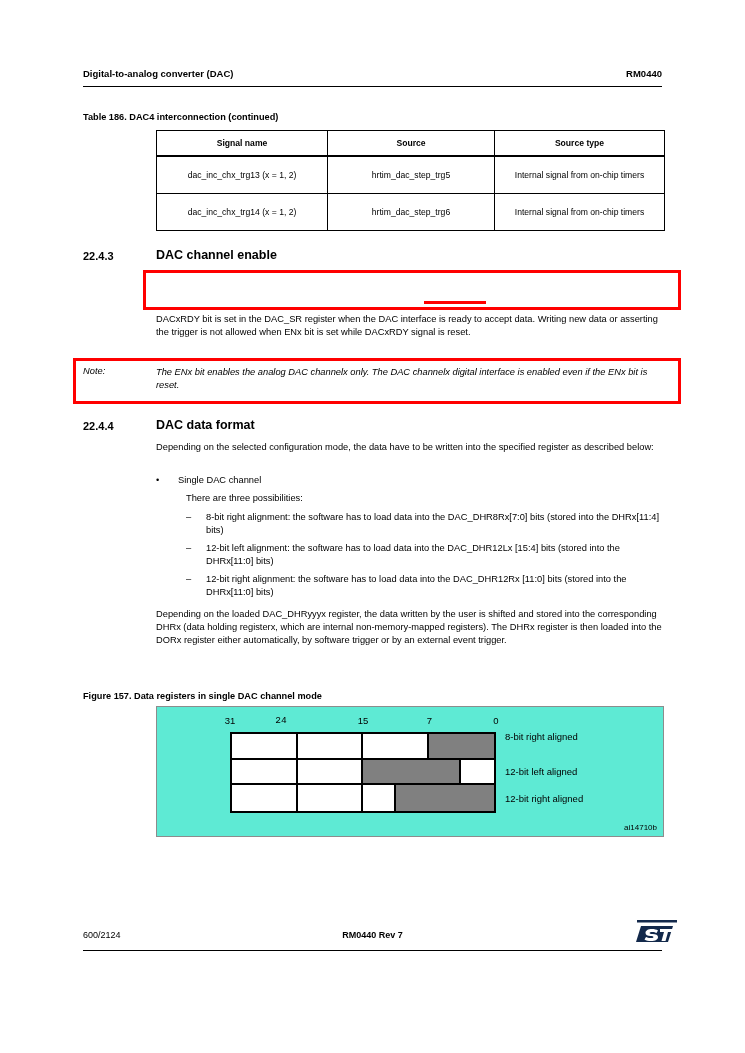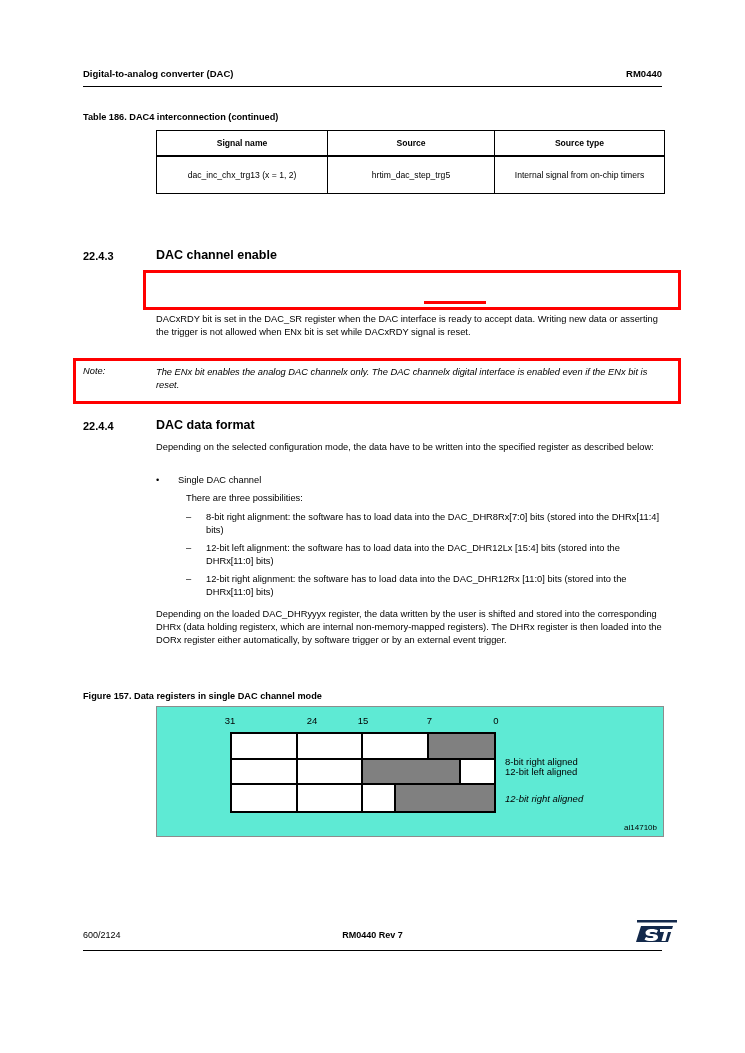--- a/index.html
+++ b/index.html
@@ -279,20 +279,25 @@
         <th>Source</th>
         <th>Source type</th>
       </tr>
     </thead>
     <tbody>
       <tr>
         <td>dac_inc_chx_trg13 (x = 1, 2)</td>
         <td>hrtim_dac_step_trg5</td>
         <td>Internal signal from on-chip timers</td>
       </tr>
+      <tr>
+        <td>dac_inc_chx_trg14 (x = 1, 2)</td>
+        <td>hrtim_dac_step_trg6</td>
+        <td>Internal signal from on-chip timers</td>
+      </tr>
     </tbody>
   </table>
 
   <div class="sec-num" style="left:83px; top:250px;">22.4.3</div>
   <div class="sec-title" style="left:156px; top:248px;">DAC channel enable</div>
 
 
   <div class="red-box" style="left:143px; top:270px; width:538px; height:40px;"></div>
 
   <div class="red-underline" style="left:424px; top:301px; width:62px;"></div>
@@ -329,21 +334,21 @@
     <span class="dash-mark">–</span>
     <span>12-bit right alignment: the software has to load data into the DAC_DHR12Rx [11:0] bits (stored into the DHRx[11:0] bits)</span>
   </div>
 
   <div class="body-text indent-1" style="top:608px;">Depending on the loaded DAC_DHRyyyx register, the data written by the user is shifted and stored into the corresponding DHRx (data holding registerx, which are internal non-memory-mapped registers). The DHRx register is then loaded into the DORx register either automatically, by software trigger or by an external event trigger.</div>
 
   <div class="fig-caption">Figure 157. Data registers in single DAC channel mode</div>
   <div class="fig-frame">
     <div class="fig-ticks" id="ticks">
         <span class="fig-tick" style="left: 73px;">31</span>
-        <span class="fig-tick" style="left: 155px;">24</span>
+        <span class="fig-tick" style="left: 124px; font-family: Liberation Mono, monospace;">24</span>
         <span class="fig-tick" style="left: 206px;">15</span>
         <span class="fig-tick" style="left: 272.5px;">7</span>
         <span class="fig-tick" style="left: 339px;">0</span>
       </div>
     <div class="bit-grid" id="bit-grid">
         <div class="bit-row">
           <div class="bit-cell plain" style="left: 0%; width: 25%;"></div>
           <div class="bit-cell plain" style="left: 25%; width: 25%;"></div>
           <div class="bit-cell plain" style="left: 50%; width: 25%;"></div>
           <div class="bit-cell shaded last" style="left: 75%; width: 25%; background: rgb(128, 128, 128);"></div>
@@ -355,23 +360,23 @@
           <div class="bit-cell plain last" style="left: 87.5%; width: 12.5%;"></div>
         </div>
         <div class="bit-row">
           <div class="bit-cell plain" style="left: 0%; width: 25%;"></div>
           <div class="bit-cell plain" style="left: 25%; width: 25%;"></div>
           <div class="bit-cell plain" style="left: 50%; width: 12.5%;"></div>
           <div class="bit-cell shaded last" style="left: 62.5%; width: 37.5%; background: rgb(128, 128, 128);"></div>
         </div>
       </div>
     <div id="row-labels">
-        <div class="row-label" style="top: 49px;">8-bit right aligned</div>
+        <div class="row-label" style="top: 24px;">8-bit right aligned</div>
         <div class="row-label" style="top: 59px;">12-bit left aligned</div>
-        <div class="row-label" style="top: 86px; font-style: italic;">12-bit right aligned</div>
+        <div class="row-label" style="top: 86px;">12-bit right aligned</div>
       </div>
     <div class="fig-ref">ai14710b</div>
   </div>
 
   <div class="footer-rule"></div>
   <div class="footer-left">600/2124</div>
   <div class="footer-center">RM0440 Rev 7</div>
   <div class="st-logo">
     <svg viewBox="0 0 92 56" width="46" height="28" aria-hidden="true">
       <rect x="6" y="4" width="80" height="5" fill="#13294b"></rect>

